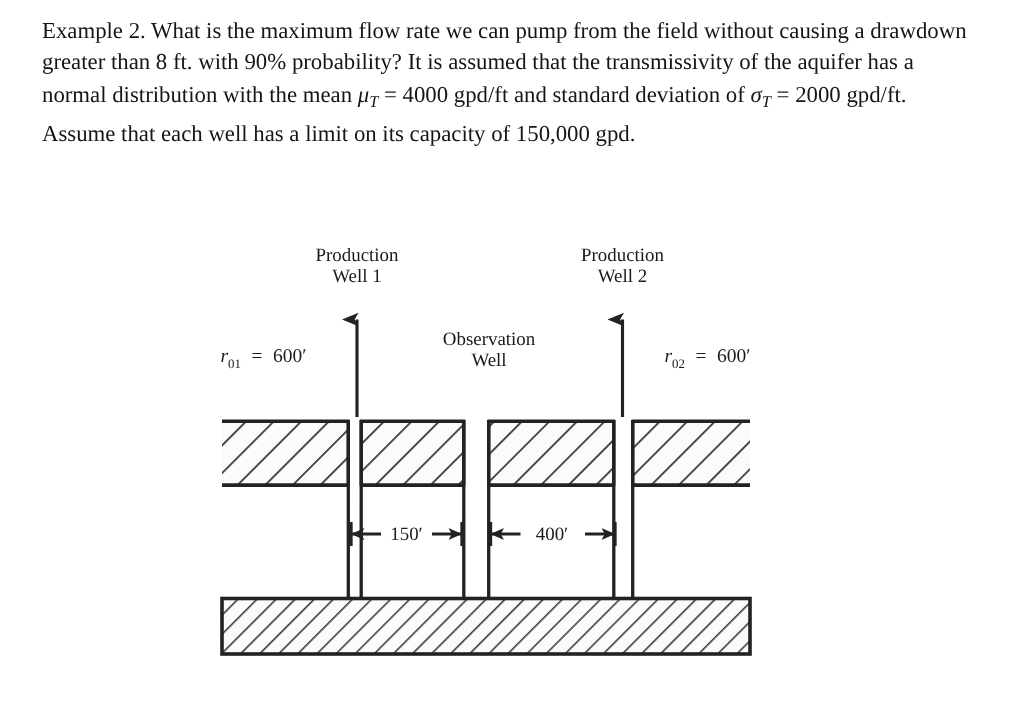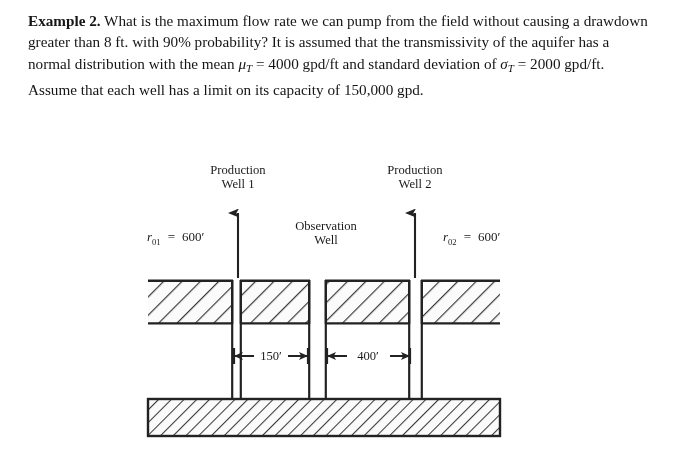--- a/index.html
+++ b/index.html
@@ -21,21 +21,21 @@
     position: absolute;
     left: 28px;
     top: 10px;
     width: 624px;
     font-size: 15.2px;
     line-height: 21.4px;
     text-align: left;
     color: #151515;
   }
   #problem-text .lead {
-    font-weight: bold;
+    font-weight: normal;
     margin-top: 22px;
   }
   .mvar {
     font-style: italic;
     font-family: "Liberation Serif", "DejaVu Serif", serif;
   }
   .sub {
     font-size: 0.72em;
     vertical-align: -0.28em;
     font-style: italic;

